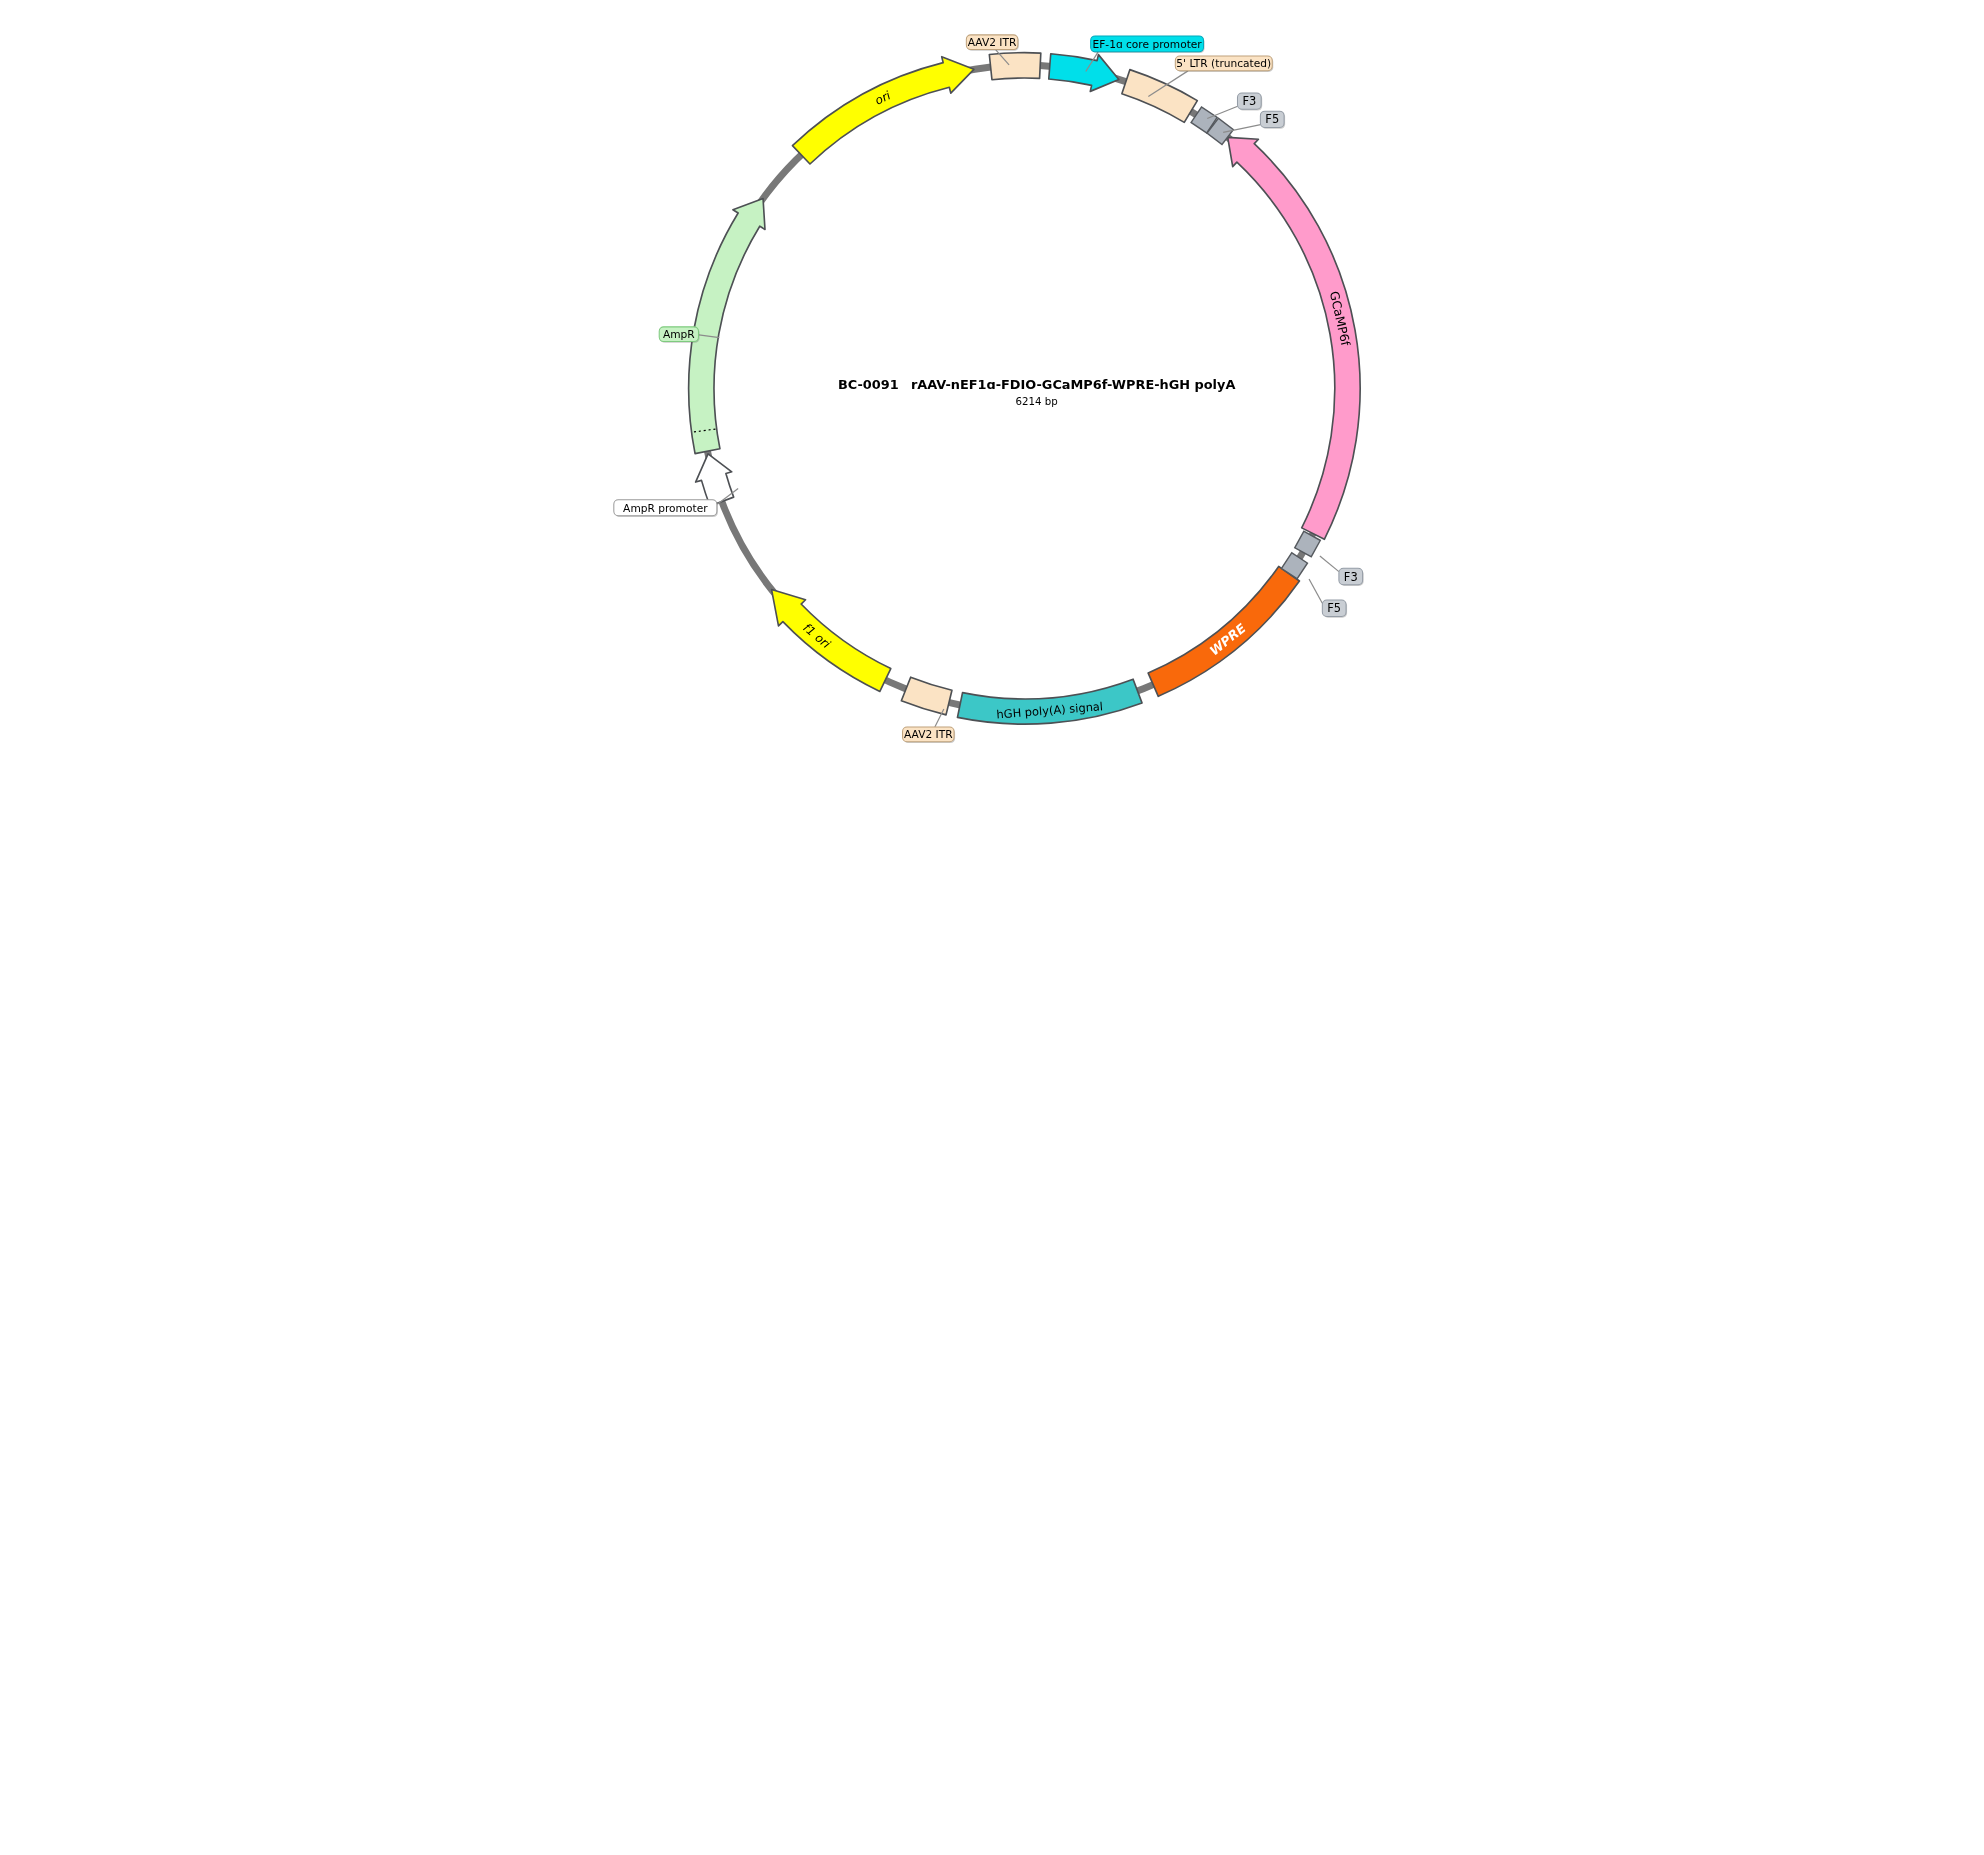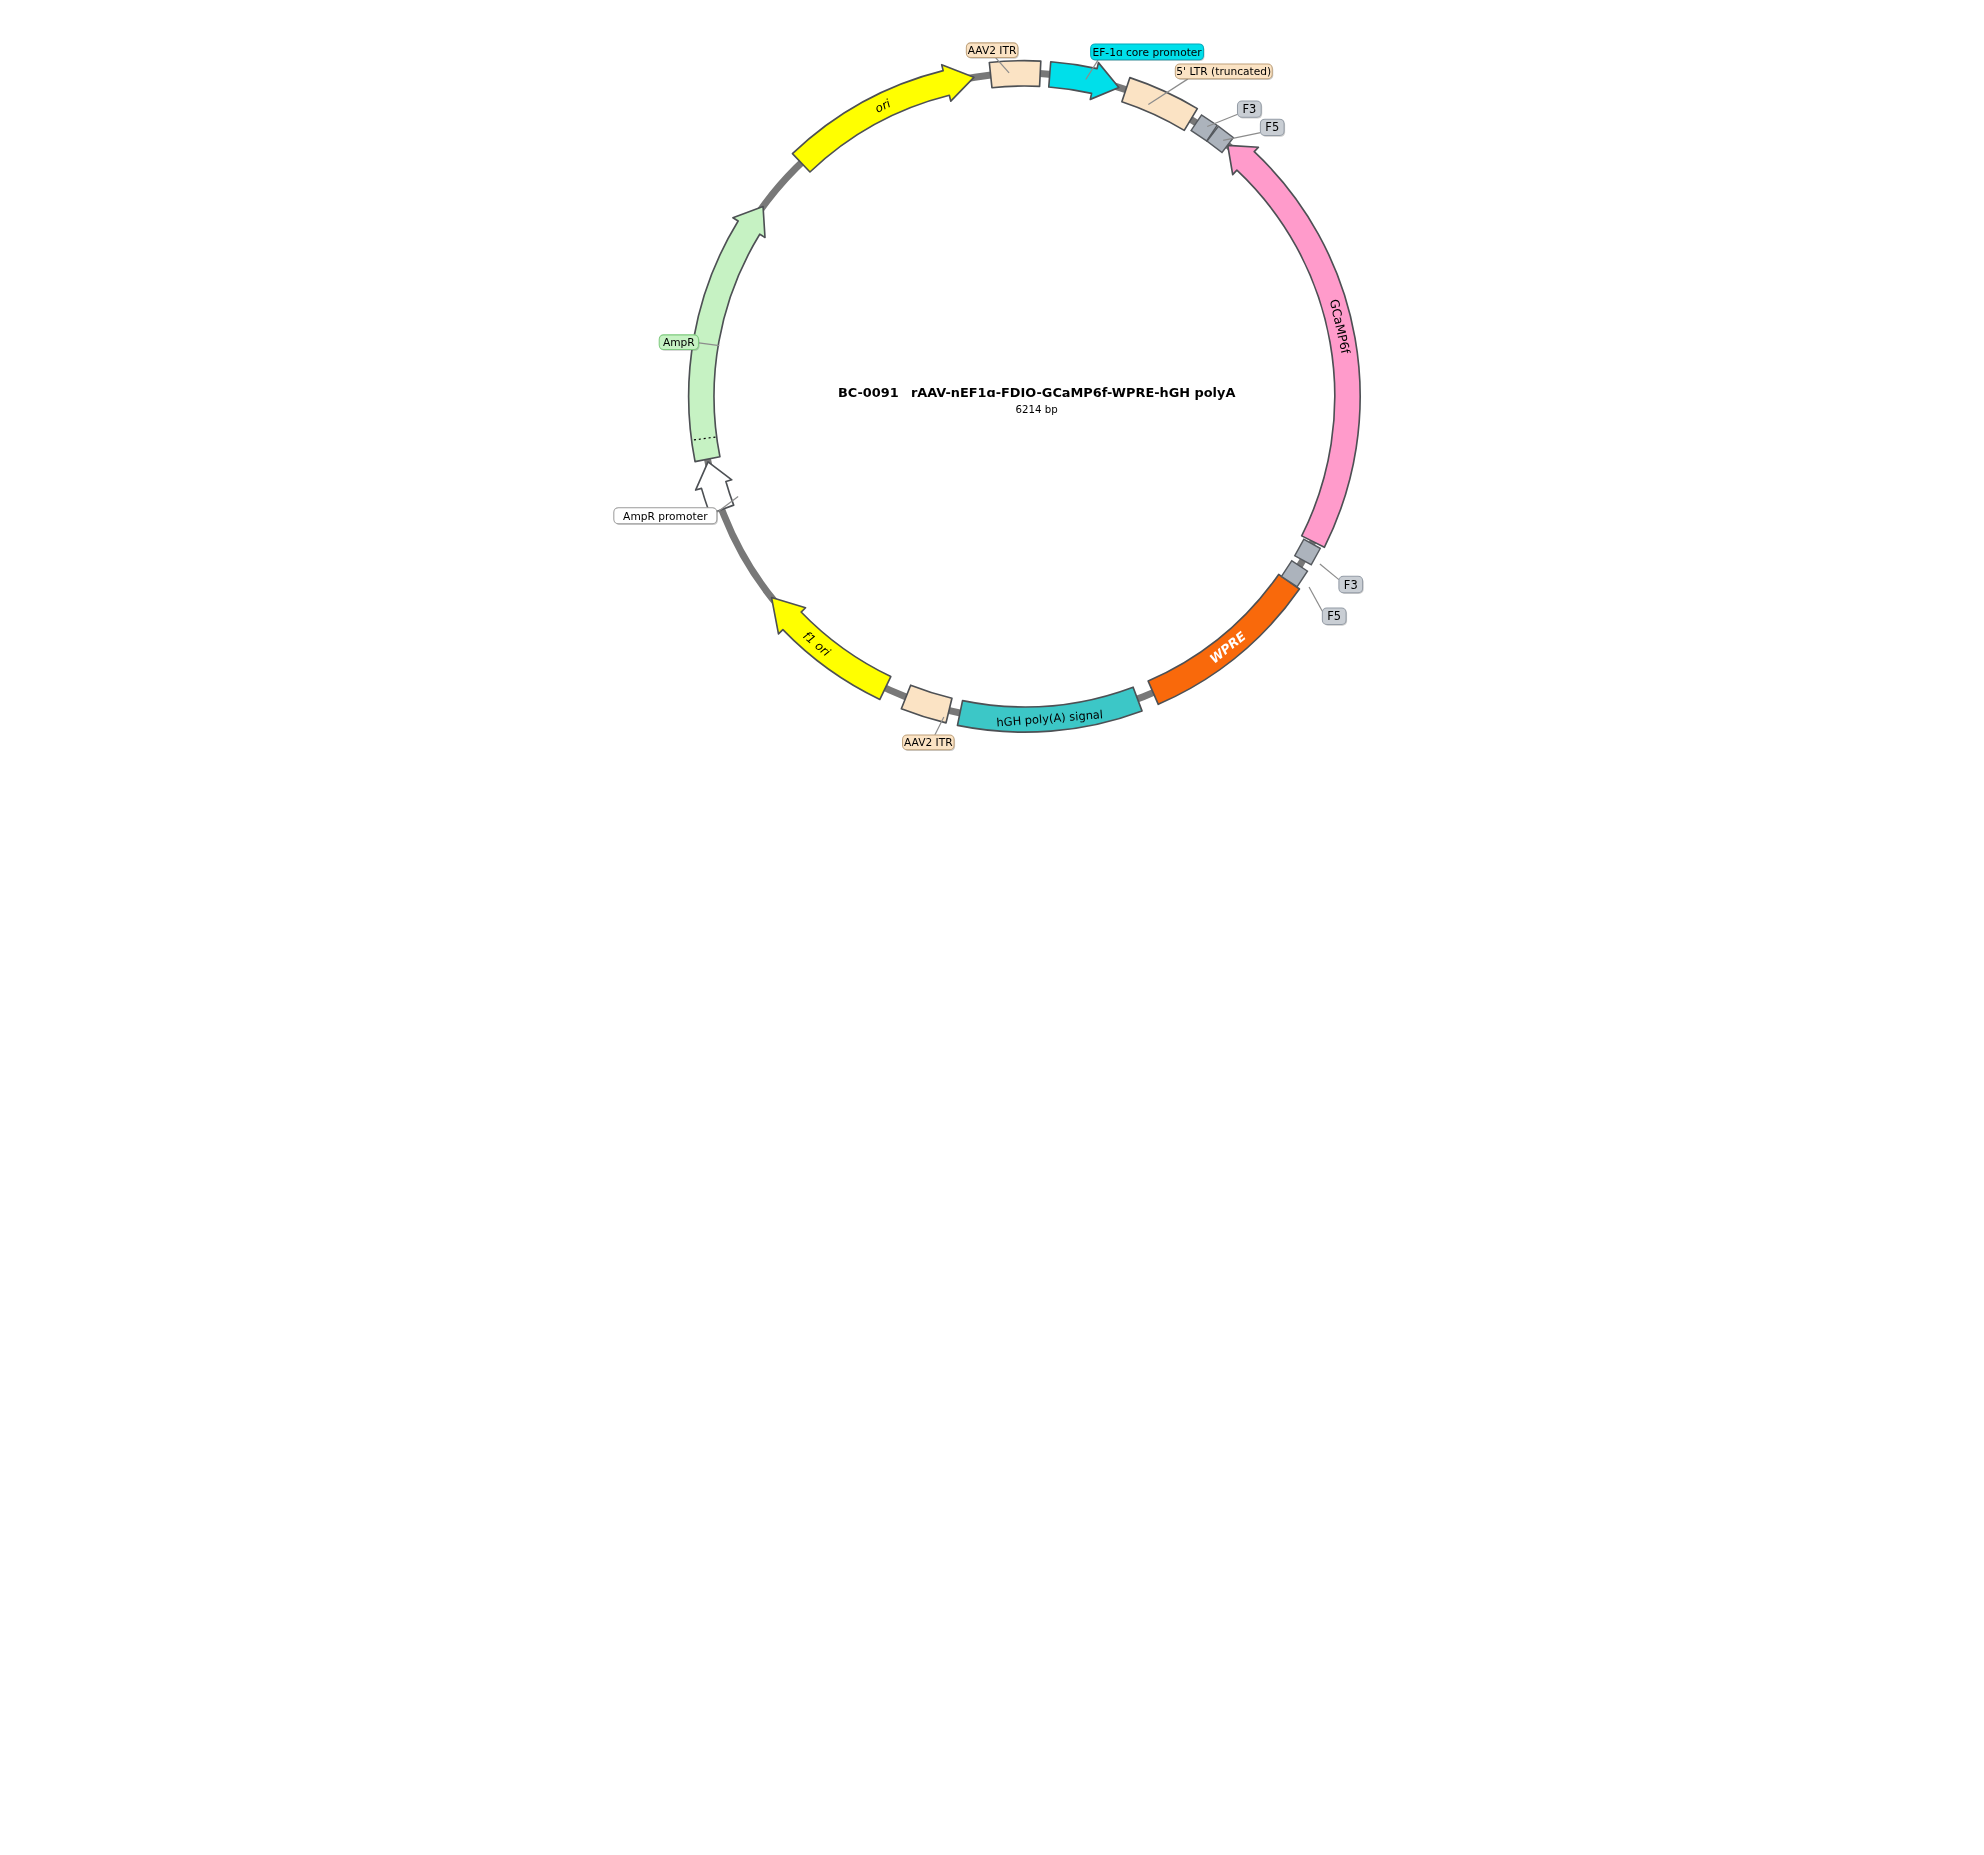--- a/index.html
+++ b/index.html
@@ -1,16 +1,16 @@
 <!DOCTYPE html>
 <html style="font-size:8.2px"><head>
 <meta charset="utf-8">
 <style>
   html,body{margin:0;padding:0;background:#ffffff;}
-  .stage{width:100%;max-width:794px;margin:12px auto;}
+  .stage{width:100%;max-width:794px;margin:4px auto;}
   svg{display:block;width:100%;height:auto;font-family:"DejaVu Sans",sans-serif;}
   .map-title{font-weight:bold;font-size:63px;fill:#000;}
   .map-size{font-size:50px;fill:#000;}
   text{user-select:none;}
 </style>
 </head>
 <body>
 
 <div class="stage">
   <svg id="map" viewBox="0 0 3883 3629" xmlns="http://www.w3.org/2000/svg">

